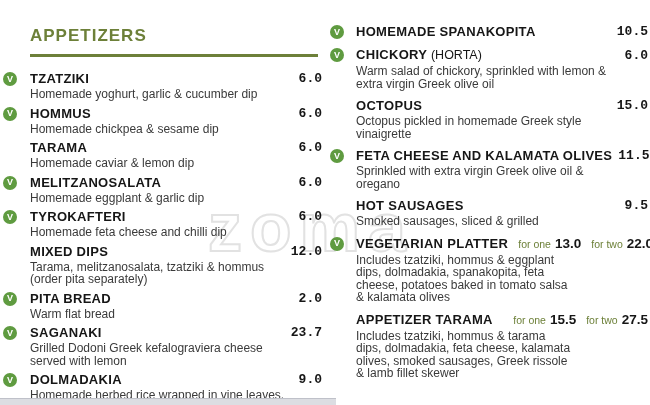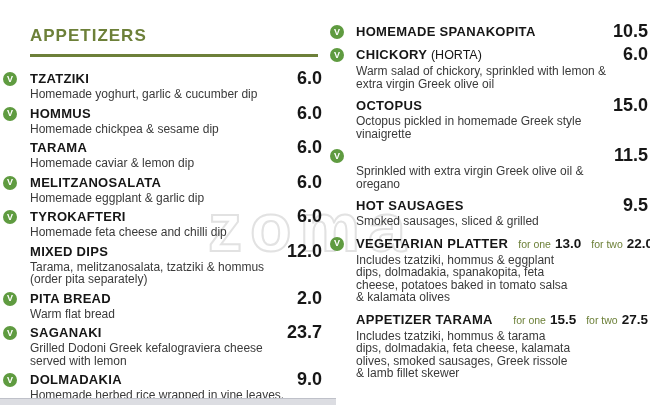--- a/index.html
+++ b/index.html
@@ -52,39 +52,40 @@
     color:#ffffff;
     font-size:9px; font-weight:bold;
     display:flex; align-items:center; justify-content:center;
     line-height:1;
   }
   .col-right .veg { left:0; }
 
   .head {
     display:flex;
     justify-content:space-between;
-    align-items:flex-start;
+    align-items:center;
     line-height:15px;
   }
   .name {
     font-weight:bold;
     font-size:13px;
     letter-spacing:0.3px;
     white-space:nowrap;
   }
   .name-suffix {
     font-weight:normal;
     font-size:12.5px;
     letter-spacing:0;
   }
   .price {
     font-weight:bold;
-    font-size:18px;
+    font-size:13px;
     margin-left:auto;
     padding-left:6px;
+    font-family:Liberation Mono, monospace;
   }
   .duo { display:flex; align-items:baseline; margin-left:auto; white-space:nowrap; }
   .plabel { color:#6d8039; font-size:10.5px; padding:0 4px 0 10px; }
   .pval   { font-weight:bold; font-size:13.5px; }
 
   .desc {
     margin-top:2px;
     font-size:12px;
     line-height:12.5px;
     color:#3a3a3a;
@@ -221,20 +222,21 @@
         <div class="head">
           <span class="name">OCTOPUS</span>
           <span class="price">15.0</span>
         </div>
         <div class="desc">Octopus pickled in homemade Greek style vinaigrette</div>
       </div>
 
       <div class="item">
         <span class="veg">V</span>
         <div class="head">
+          <span class="name">FETA CHEESE AND KALAMATA OLIVES</span>
           <span class="price">11.5</span>
         </div>
         <div class="desc">Sprinkled with extra virgin Greek olive oil &amp; oregano</div>
       </div>
 
       <div class="item">
         <div class="head">
           <span class="name">HOT SAUSAGES</span>
           <span class="price">9.5</span>
         </div>

